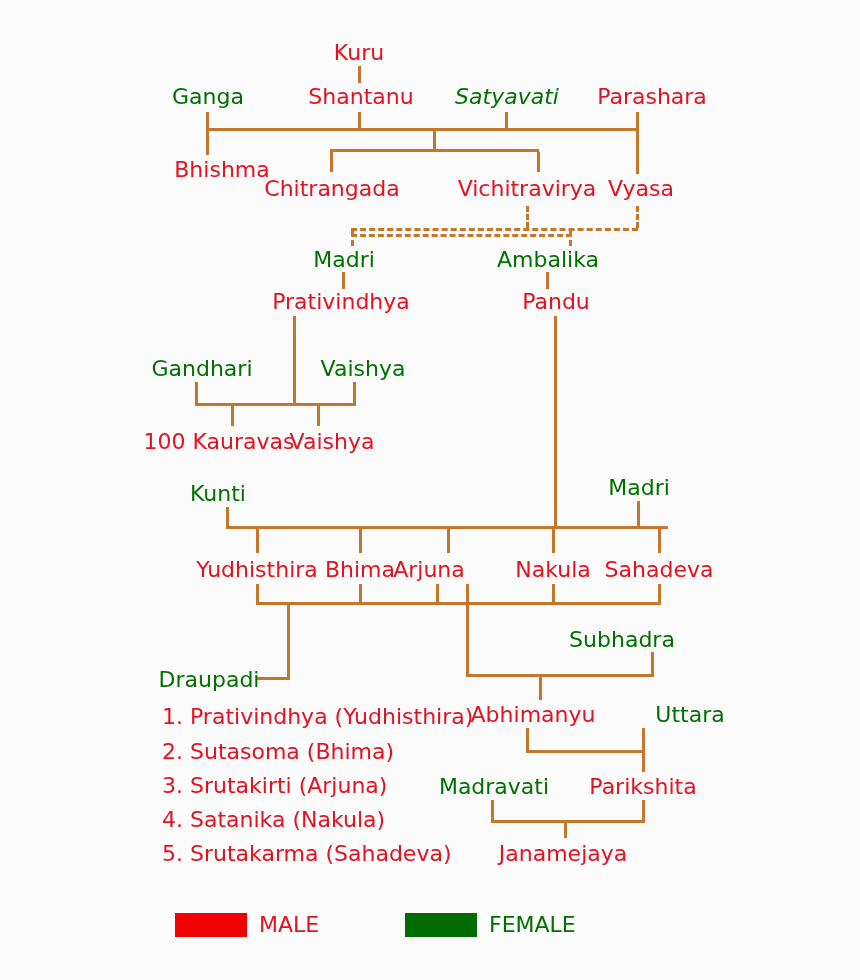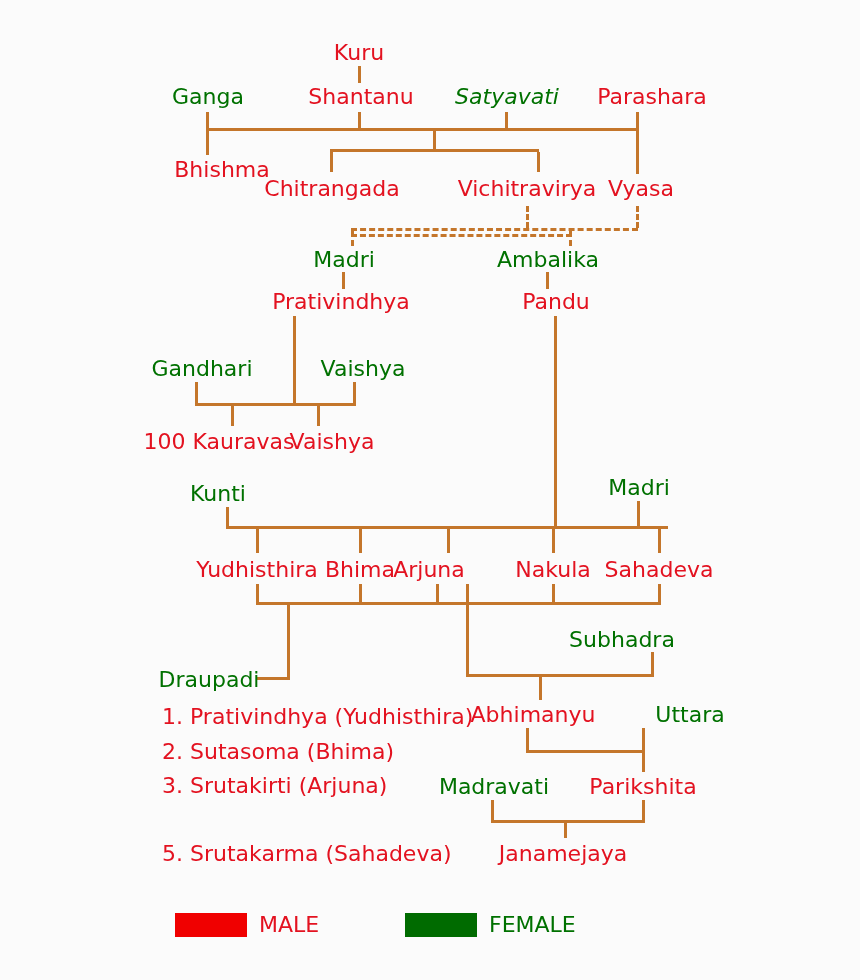--- a/index.html
+++ b/index.html
@@ -135,20 +135,21 @@
   <span class="node female" style="left:209px; top:667px;">Draupadi</span>
   <span class="node male" style="left:533px; top:702px;">Abhimanyu</span>
   <span class="node female" style="left:646px; top:702px;margin-left:44px;">Uttara</span>
   <span class="node female" style="left:494px; top:774px;">Madravati</span>
   <span class="node male" style="left:643px; top:774px;">Parikshita</span>
   <span class="node male" style="left:563px; top:841px;">Janamejaya</span>
 
   <span class="list-item" style="left:162px; top:704px;">1. Prativindhya (Yudhisthira)</span>
   <span class="list-item" style="left:162px; top:739px;">2. Sutasoma (Bhima)</span>
   <span class="list-item" style="left:162px; top:773px;">3. Srutakirti (Arjuna)</span>
+  <span class="list-item" style="left:162px; top:807px;">4. Satanika (Nakula)</span>
   <span class="list-item" style="left:162px; top:841px;">5. Srutakarma (Sahadeva)</span>
 
   <div class="swatch swatch-male" style="left:175px; top:913px;"></div>
   <span class="legend-label male" style="left:259px; top:912px;">MALE</span>
   <div class="swatch swatch-female" style="left:405px; top:913px;"></div>
   <span class="legend-label female" style="left:489px; top:912px;">FEMALE</span>
 
 </div>
 
 </body></html>

